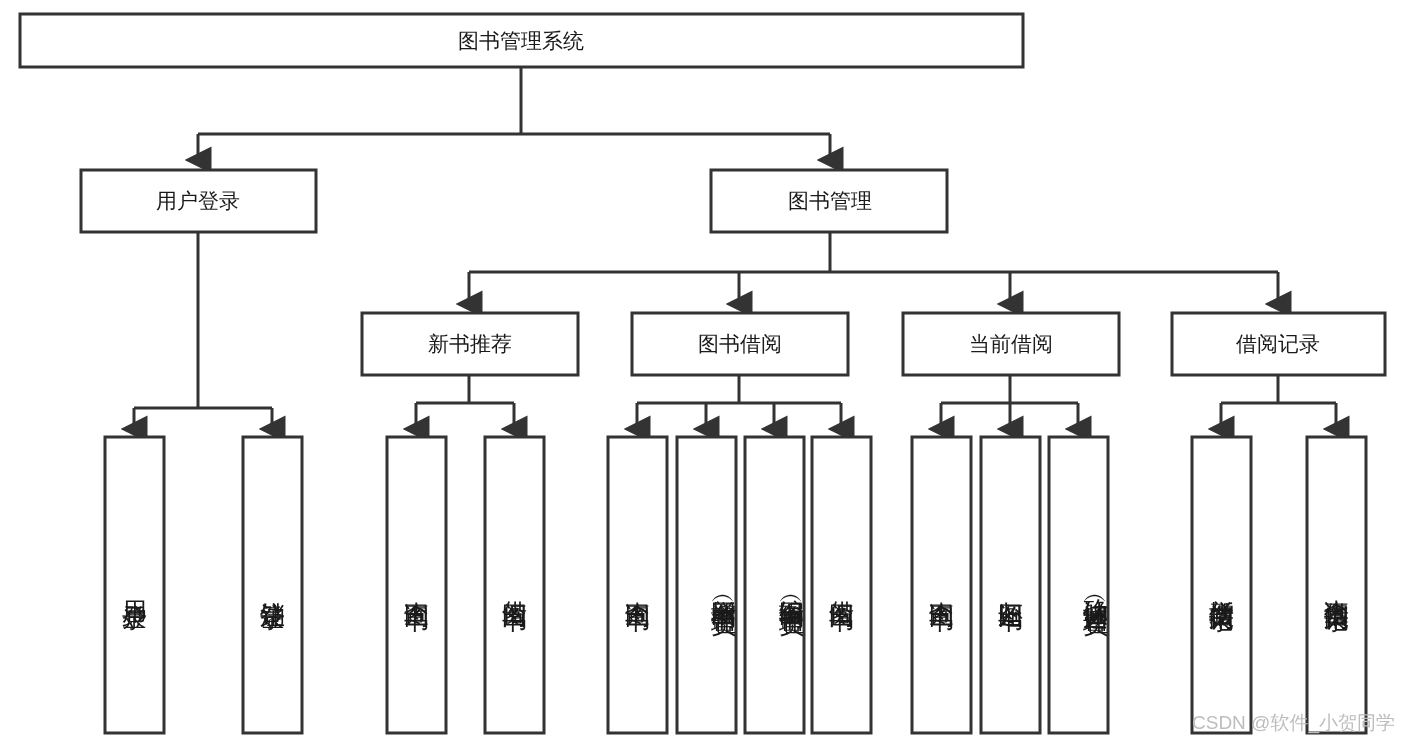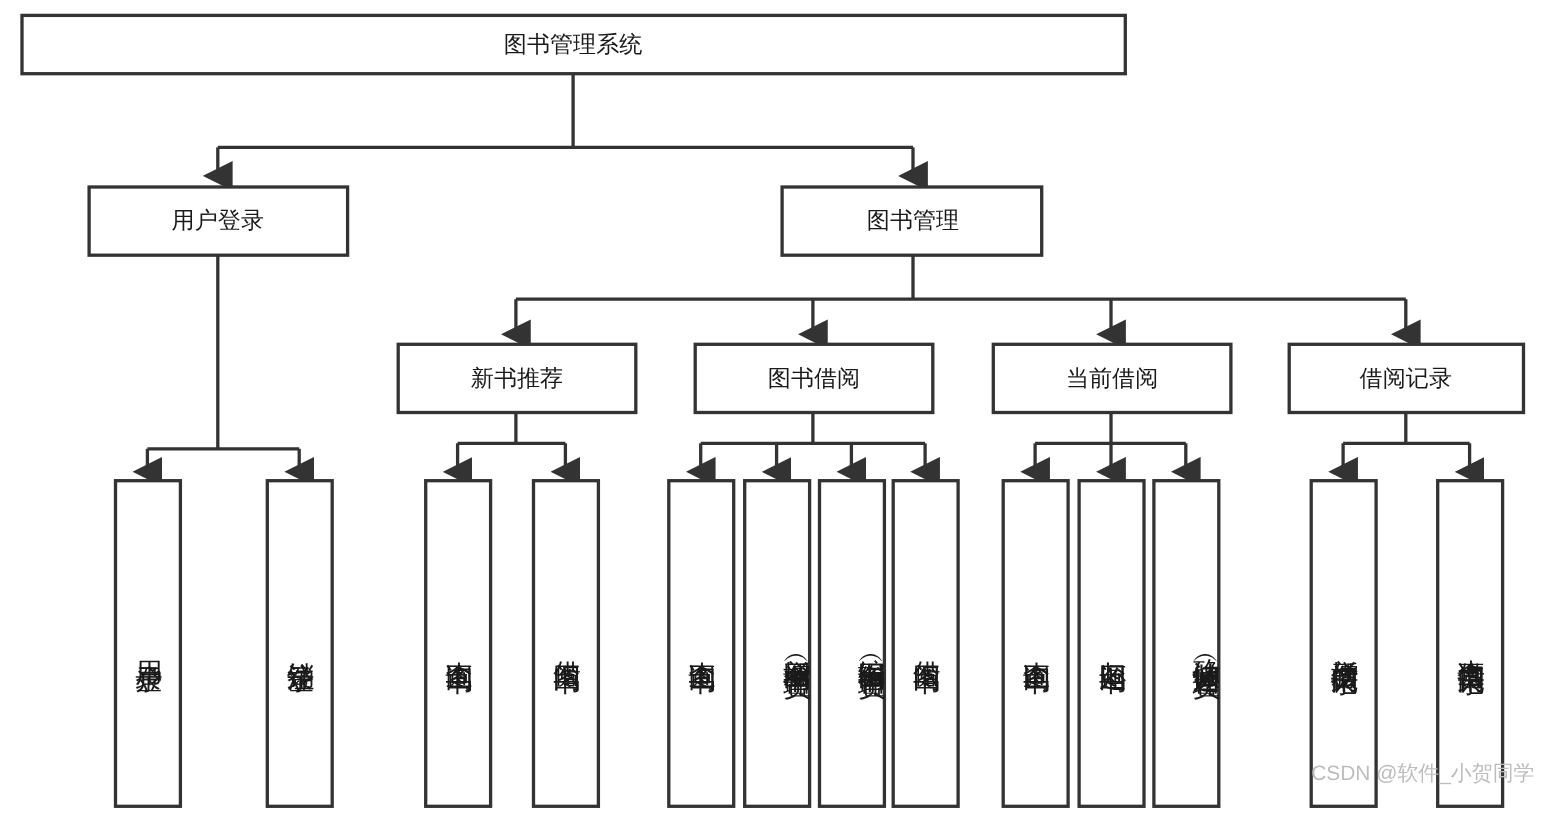--- a/index.html
+++ b/index.html
@@ -168,15 +168,15 @@
   <div class="leaf-label" style="left:745px; top:443px; width:59px; height:290px; display:flex; align-items:flex-start; justify-content:center;">编辑图书（管理员）</div>
   <div class="leaf-label" style="left:812px; top:437px; width:59px; height:296px; display:flex; align-items:center; justify-content:center;">借阅图书</div>
 
   <div class="leaf-label" style="left:912px; top:437px; width:59px; height:296px; display:flex; align-items:center; justify-content:center;">查询图书</div>
   <div class="leaf-label" style="left:981px; top:437px; width:59px; height:296px; display:flex; align-items:center; justify-content:center;">归还图书</div>
   <div class="leaf-label" style="left:1049px; top:443px; width:59px; height:290px; display:flex; align-items:flex-start; justify-content:center;">确认归还（管理员）</div>
 
   <div class="leaf-label" style="left:1192px; top:437px; width:59px; height:296px; display:flex; align-items:center; justify-content:center;">新增借阅记录</div>
   <div class="leaf-label" style="left:1307px; top:437px; width:59px; height:296px; display:flex; align-items:center; justify-content:center;">查询借阅记录</div>
 
-  <div class="watermark" style="left:1192px; top:690px;">CSDN @软件_小贺同学</div>
+  <div class="watermark" style="left:1192px; top:710px;">CSDN @软件_小贺同学</div>
 
 </div>
 
 </body></html>

